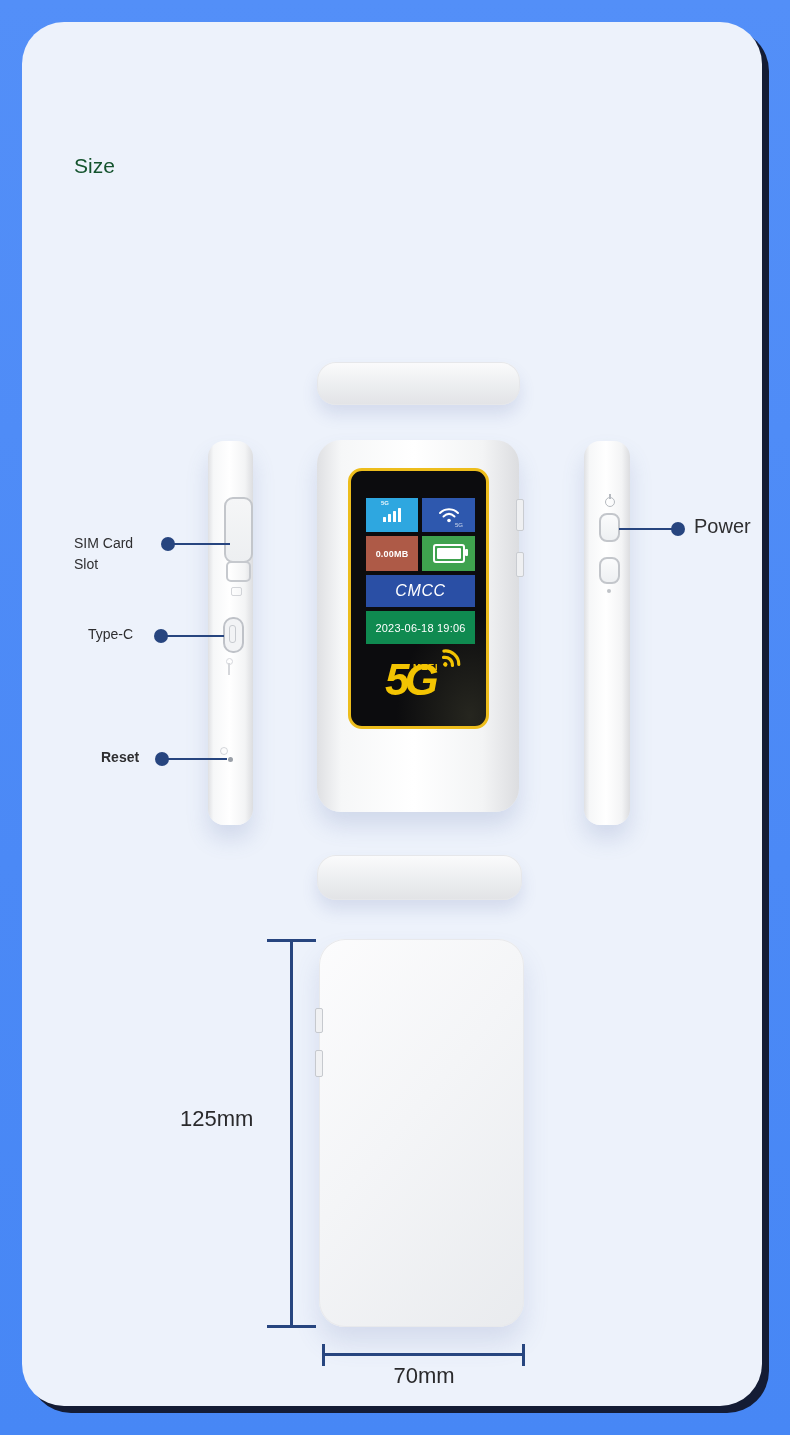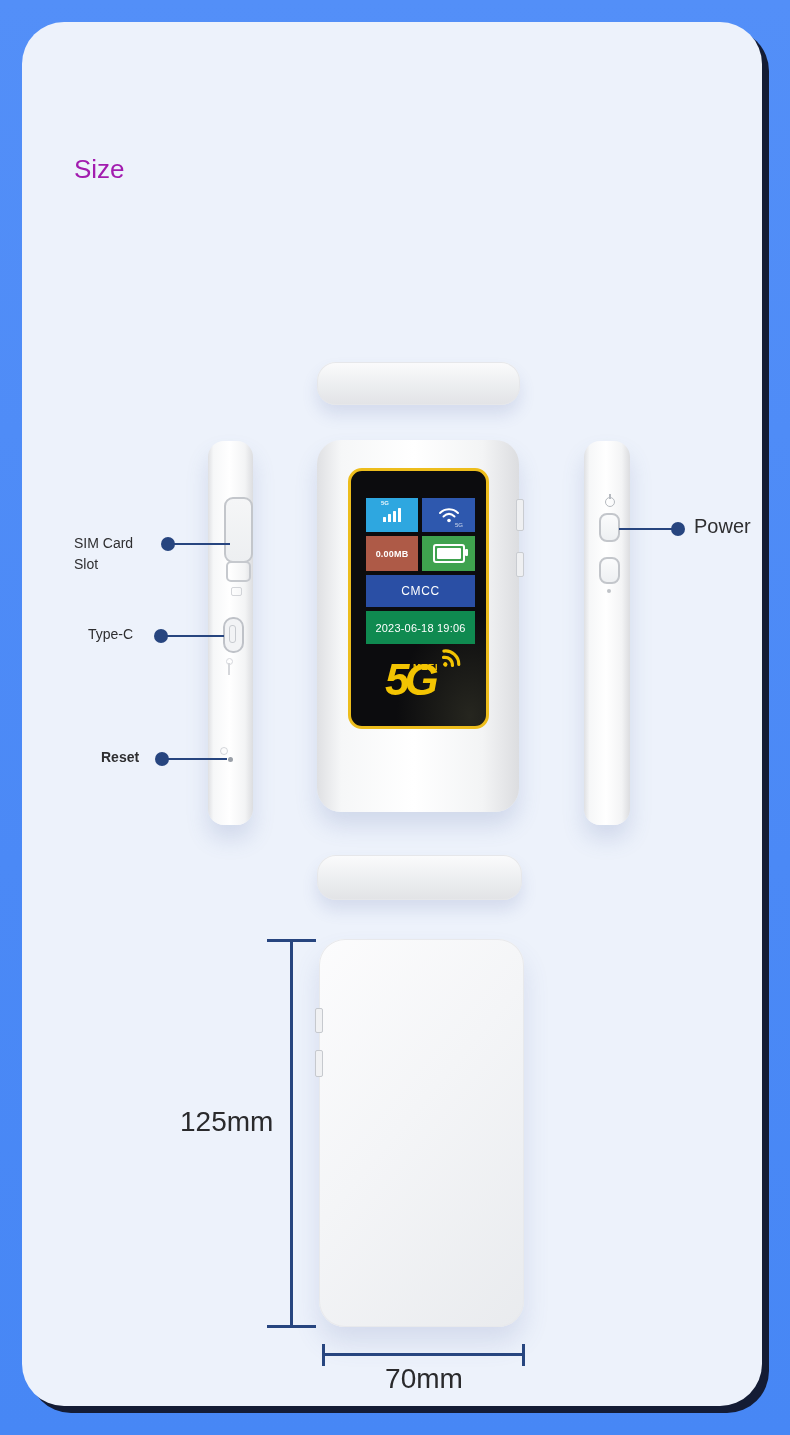--- a/index.html
+++ b/index.html
@@ -1,21 +1,21 @@
 <!DOCTYPE html>
 <html><head>
 <meta charset="utf-8">
 <style>
   html,body{margin:0;padding:0;}
   body{width:790px;height:1435px;font-family:"Liberation Sans",sans-serif;overflow:hidden;}
   .canvas{position:relative;width:790px;height:1435px;background:linear-gradient(180deg,#538ff8 0%,#4b89f6 60%,#4787f5 100%);}
   .panel{position:absolute;left:22px;top:22px;width:740px;height:1384px;background:#edf2fb;border-radius:42px;box-shadow:7px 7px 0 0 #141c34;}
 
   
-  .eyebrow{position:absolute;left:52px;top:132px;font-size:26px;font-weight:500;color:#a21caf;}
+  .eyebrow{position:absolute;left:52px;top:132px;font-size:21px;font-weight:500;color:#14532d;}
   .title{position:absolute;left:50px;top:200px;font-size:46px;font-weight:800;color:#1c3fd6;letter-spacing:-.5px;}
 
   
   .metal{background:linear-gradient(90deg,#dfe0e3 0%,#f6f7f8 12%,#ffffff 48%,#f3f4f5 82%,#dcdde0 100%);
          box-shadow:0 14px 22px rgba(85,105,165,.18);}
   .pill{position:absolute;height:43px;width:203px;border-radius:19px;
         background:linear-gradient(180deg,#fbfbfc 0%,#eceef0 55%,#e2e3e6 100%);
         box-shadow:0 10px 16px rgba(85,105,165,.16), inset 0 0 0 1px #e6e7ea;}
   .top-view{left:295px;top:340px;}
   .bottom-view{left:295px;top:833px;height:45px;width:205px;}
@@ -26,21 +26,21 @@
   .front-nub.n1{top:59px;height:30px;}
   .front-nub.n2{top:112px;height:23px;}
   .screen{position:absolute;left:31px;top:28px;width:135px;height:255px;border-radius:14px;border:3px solid #edbd1c;
           background:radial-gradient(120% 90% at 88% 96%,#26261f 0%,#0c0c0e 45%);}
   .tiles{position:absolute;left:15px;top:27px;display:grid;grid-template-columns:52px 53px;grid-template-rows:34px 35px 32px 33px;gap:4px;}
   .tile{display:flex;align-items:center;justify-content:center;color:#fff;position:relative;text-align:center;}
   .t-signal{background:#2ea7e0;}
   .t-wifi{background:#2e58ae;}
   .t-data{background:#ae5a47;font-size:9px;font-weight:bold;letter-spacing:.2px;}
   .t-batt{background:#3fa24e;}
-  .t-cmcc{grid-column:1/3;background:#2a4fa5;font-size:12px;letter-spacing:.6px;}
+  .t-cmcc{grid-column:1/3;background:#2a4fa5;font-size:16px;letter-spacing:.6px;font-style:italic;}
   .t-date{grid-column:1/3;background:#0f8a50;font-size:11px;letter-spacing:.2px;}
   .sig-wrap{position:relative;display:flex;align-items:flex-end;gap:2px;height:14px;}
   .sig-wrap i{display:block;width:3px;background:#fff;border-radius:.5px;}
   .sig-5g{position:absolute;left:-2px;top:-8px;font-size:6px;color:#fff;opacity:.9;font-weight:bold;}
   .wifi-5g{position:absolute;right:12px;bottom:4px;font-size:6px;color:#fff;opacity:.75;}
   .batt{position:relative;width:28px;height:15px;border:2px solid #fff;border-radius:3px;}
   .batt::before{content:"";position:absolute;left:2px;top:2px;right:2px;bottom:2px;background:#fff;border-radius:1px;}
   .batt::after{content:"";position:absolute;right:-5px;top:3px;width:3px;height:7px;background:#fff;border-radius:1px;}
 
   .logo{position:absolute;left:0;right:0;bottom:22px;height:64px;}
@@ -95,21 +95,21 @@
   .back-btn{position:absolute;left:-4px;width:6px;border:1px solid #c6c9ce;background:#f0f1f3;border-radius:2px;}
   .back-btn.bb1{top:69px;height:23px;}
   .back-btn.bb2{top:111px;height:25px;}
   .dim{position:absolute;background:#27457f;}
   .dim-v-line{left:268px;top:919px;width:3px;height:387px;}
   .dim-v-cap{width:49px;height:3px;left:245px;}
   .dim-v-cap.t{top:917px;} .dim-v-cap.b{top:1303px;}
   .dim-h-line{left:301px;top:1331px;width:201px;height:3px;}
   .dim-h-cap{width:3px;height:22px;top:1322px;}
   .dim-h-cap.l{left:300px;} .dim-h-cap.r{left:500px;}
-  .dim-label{position:absolute;font-size:28px;color:#2a2a2c;}
+  .dim-label{position:absolute;font-size:22px;color:#2a2a2c;}
   .dim-label.h125{left:158px;top:1084px;}
   .dim-label.w70{left:340px;top:1341px;width:124px;text-align:center;}
 </style>
 </head>
 <body>
 
 <div class="canvas">
   <div class="panel">
 
     <div class="eyebrow">Size</div>

